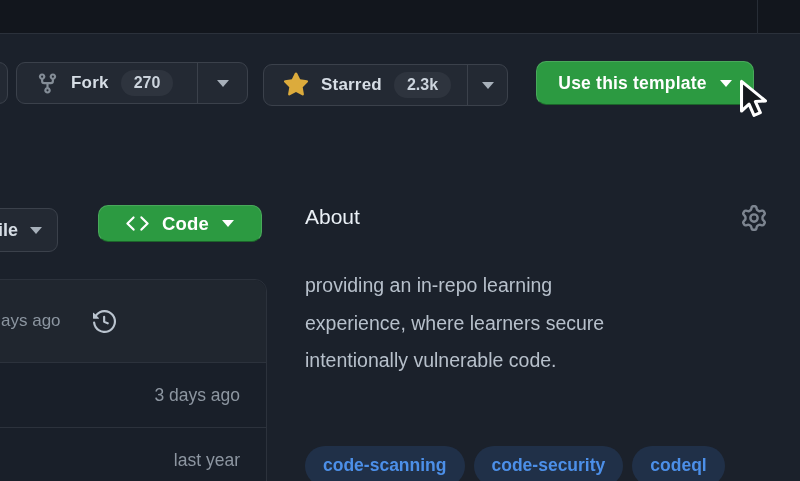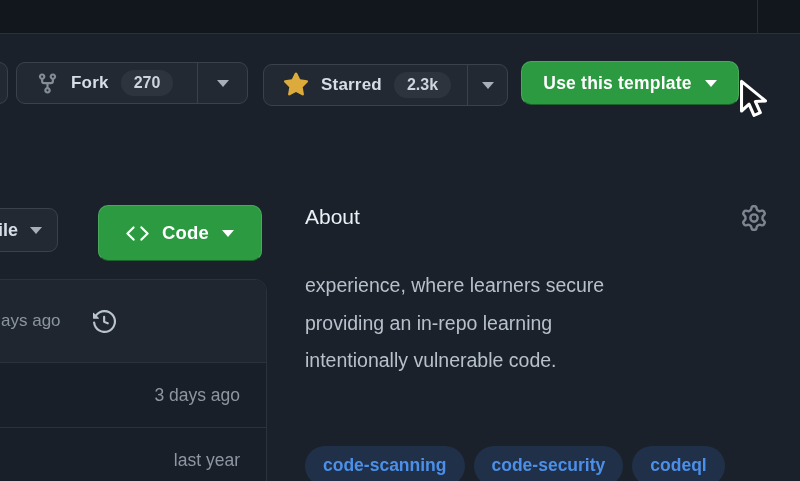--- a/index.html
+++ b/index.html
@@ -87,31 +87,31 @@
           </svg>
       </span>
       <span class="btn-label">Starred</span>
       <span class="count-pill">2.3k</span>
     </div>
     <div class="btn-caret" style="width:50px;">
       <span class="caret"></span>
     </div>
   </div>
 
-  <div class="green-btn" style="left:521px; top:61px; width:218px; height:44px;">
+  <div class="green-btn" style="left:536px; top:61px; width:218px; height:44px;">
     <span class="lbl">Use this template</span>
     <span class="caret white"></span>
   </div>
 
   <div class="addfile">
     <span class="lbl">file</span>
     <span class="caret"></span>
   </div>
 
-  <div class="green-btn" style="left:98px; top:205px; width:164px; height:56px;">
+  <div class="green-btn" style="left:98px; top:205px; width:164px; height:37px;">
     <span class="icon">
       <svg width="23" height="23" viewBox="0 0 16 16" fill="#ffffff">
           <path d="m11.28 3.22 4.25 4.25a.75.75 0 0 1 0 1.06l-4.25 4.25a.749.749 0 0 1-1.275-.326.749.749 0 0 1 .215-.734L13.94 8l-3.72-3.72a.749.749 0 0 1 .326-1.275.749.749 0 0 1 .734.215Zm-6.56 0a.751.751 0 0 1 1.042.018.751.751 0 0 1 .018 1.042L2.06 8l3.72 3.72a.749.749 0 0 1-.326 1.275.749.749 0 0 1-.734-.215L.47 8.53a.75.75 0 0 1 0-1.06Z"></path>
         </svg>
     </span>
     <span class="lbl" style="font-size:18.5px;">Code</span>
     <span class="caret white"></span>
   </div>
 
   <div class="file-table">
@@ -136,22 +136,22 @@
   <div class="about">
     <div class="about-head">
       <span class="about-title">About</span>
       <span class="icon gear">
         <svg width="26" height="26" viewBox="0 0 16 16" fill="currentColor">
             <path d="M8 0a8.2 8.2 0 0 1 .701.031C9.444.095 9.99.645 10.16 1.29l.288 1.107c.018.066.079.158.212.224.231.114.454.243.668.386.123.082.233.09.299.071l1.103-.303c.644-.176 1.392.021 1.82.63.27.385.506.792.704 1.218.315.675.111 1.422-.364 1.891l-.814.806c-.049.048-.098.147-.088.294.016.257.016.515 0 .772-.01.147.038.246.088.294l.814.806c.475.469.679 1.216.364 1.891a7.977 7.977 0 0 1-.704 1.217c-.428.61-1.176.807-1.82.63l-1.102-.302c-.067-.019-.177-.011-.3.071a5.909 5.909 0 0 1-.668.386c-.133.066-.194.158-.211.224l-.29 1.106c-.168.646-.715 1.196-1.458 1.26a8.006 8.006 0 0 1-1.402 0c-.743-.064-1.289-.614-1.458-1.26l-.289-1.106c-.018-.066-.079-.158-.212-.224a5.738 5.738 0 0 1-.668-.386c-.123-.082-.233-.09-.299-.071l-1.103.303c-.644.176-1.392-.021-1.82-.63a8.12 8.12 0 0 1-.704-1.218c-.315-.675-.111-1.422.363-1.891l.815-.806c.05-.048.098-.147.088-.294a6.214 6.214 0 0 1 0-.772c.01-.147-.038-.246-.088-.294l-.815-.806C.635 6.045.431 5.298.746 4.623a7.92 7.92 0 0 1 .704-1.217c.428-.61 1.176-.807 1.82-.63l1.102.302c.067.019.177.011.3-.071.214-.143.437-.272.668-.386.133-.066.194-.158.211-.224l.29-1.106C6.009.645 6.556.095 7.299.03 7.53.01 7.764 0 8 0Zm-.571 1.525c-.036.003-.108.036-.137.146l-.289 1.105c-.147.561-.549.967-.998 1.189-.173.086-.34.183-.5.29-.417.278-.97.423-1.529.27l-1.103-.303c-.109-.03-.175.016-.195.045-.22.312-.412.644-.573.99-.014.031-.021.11.059.19l.815.806c.411.406.562.957.53 1.456a4.709 4.709 0 0 0 0 .582c.032.499-.119 1.05-.53 1.456l-.815.806c-.081.08-.073.159-.059.19.162.346.353.677.573.989.02.03.085.076.195.046l1.102-.303c.56-.153 1.113-.008 1.53.27.161.107.328.204.501.29.447.222.85.629.997 1.189l.289 1.105c.029.109.101.143.137.146a6.6 6.6 0 0 0 1.142 0c.036-.003.108-.036.137-.146l.289-1.105c.147-.561.549-.967.998-1.189.173-.086.34-.183.5-.29.417-.278.97-.423 1.529-.27l1.103.303c.109.029.175-.016.195-.045.22-.313.411-.644.573-.99.014-.031.021-.11-.059-.19l-.815-.806c-.411-.406-.562-.957-.53-1.456a4.709 4.709 0 0 0 0-.582c-.032-.499.119-1.05.53-1.456l.815-.806c.081-.08.073-.159.059-.19a6.464 6.464 0 0 0-.573-.989c-.02-.03-.085-.076-.195-.046l-1.102.303c-.56.153-1.113.008-1.53-.27a4.44 4.44 0 0 0-.501-.29c-.447-.222-.85-.629-.997-1.189l-.289-1.105c-.029-.11-.101-.143-.137-.146a6.6 6.6 0 0 0-1.142 0ZM11 8a3 3 0 1 1-6 0 3 3 0 0 1 6 0ZM9.5 8a1.5 1.5 0 1 0-3.001.001A1.5 1.5 0 0 0 9.5 8Z"></path>
           </svg>
       </span>
     </div>
     <div class="about-desc">
+      <div>providing an in-repo learning</div>
       <div>experience, where learners secure</div>
-      <div>providing an in-repo learning</div>
       <div>intentionally vulnerable code.</div>
     </div>
     <div class="topics">
       <span class="topic-pill">code-scanning</span>
       <span class="topic-pill">code-security</span>
       <span class="topic-pill">codeql</span>
     </div>
   </div>
 
   <span class="cursor">

